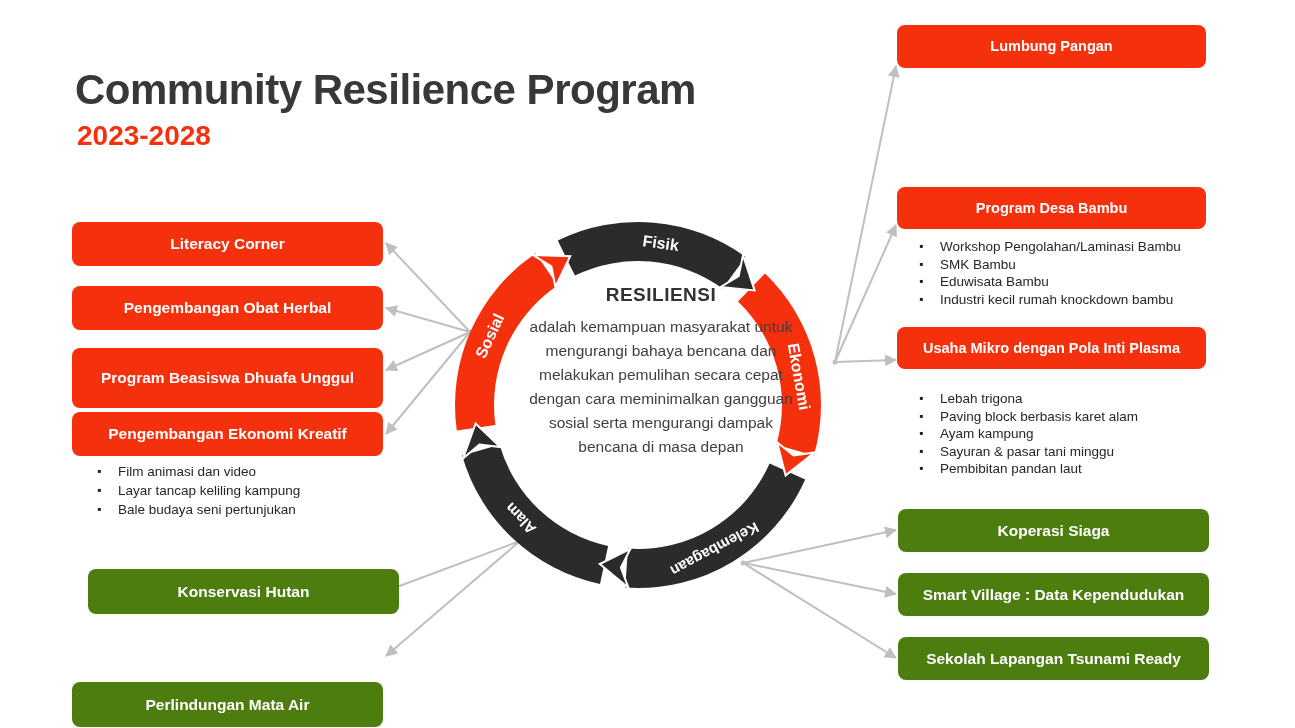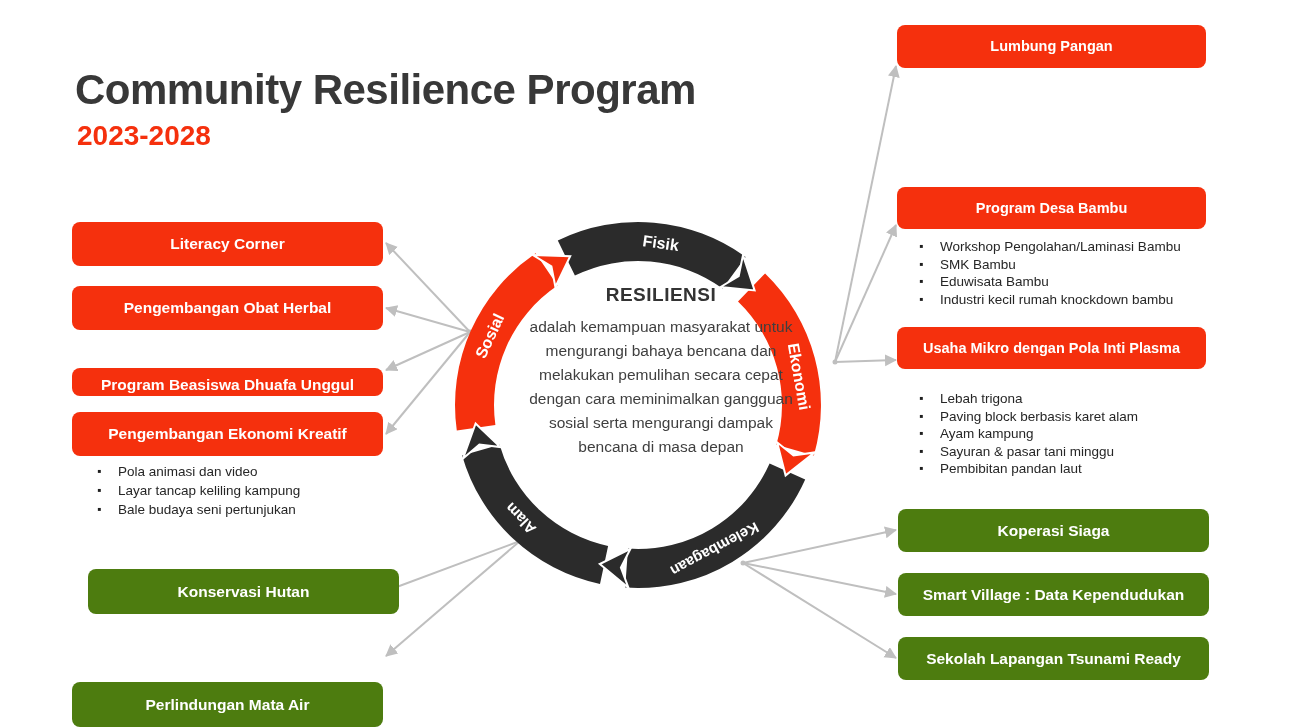--- a/index.html
+++ b/index.html
@@ -90,29 +90,29 @@
     <h2>RESILIENSI</h2>
     <p>adalah kemampuan masyarakat untuk mengurangi bahaya bencana dan melakukan pemulihan secara cepat dengan cara meminimalkan gangguan sosial serta mengurangi dampak bencana di masa depan</p>
   </div>
 
   <div class="box red left" style="left:72px;top:222px;width:311px;height:44px;">
       <span>Literacy Corner</span>
     </div>
   <div class="box red left" style="left:72px;top:286px;width:311px;height:44px;">
       <span>Pengembangan Obat Herbal</span>
     </div>
-  <div class="box red left" style="left:72px;top:368px;width:311px;height:28px;align-items:flex-end;">
+  <div class="box red left" style="left:72px;top:348px;width:311px;height:60px;">
       <span>Program Beasiswa Dhuafa Unggul</span>
     </div>
   <div class="box red left" style="left:72px;top:412px;width:311px;height:44px;">
       <span>Pengembangan Ekonomi Kreatif</span>
     </div>
 
   <ul class="bullets wide" style="left:95px;top:462px;width:280px;">
-    <li>Pola animasi dan video</li>
+    <li>Film animasi dan video</li>
     <li>Layar tancap keliling kampung</li>
     <li>Bale budaya seni pertunjukan</li>
   </ul>
 
   <div class="box dark left" style="left:88px;top:569px;width:311px;height:45px;">
       <span>Konservasi Hutan</span>
     </div>
   <div class="box dark left" style="left:72px;top:634px;width:311px;height:45px;margin-top:48px;">
       <span>Perlindungan Mata Air</span>
     </div>

